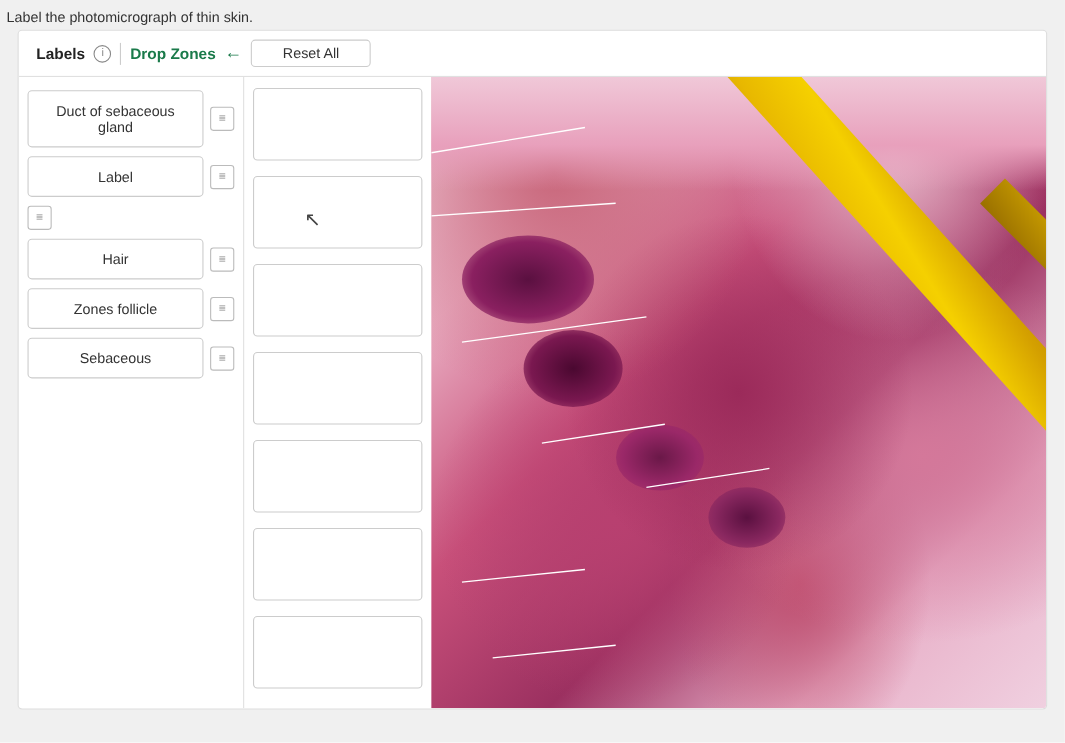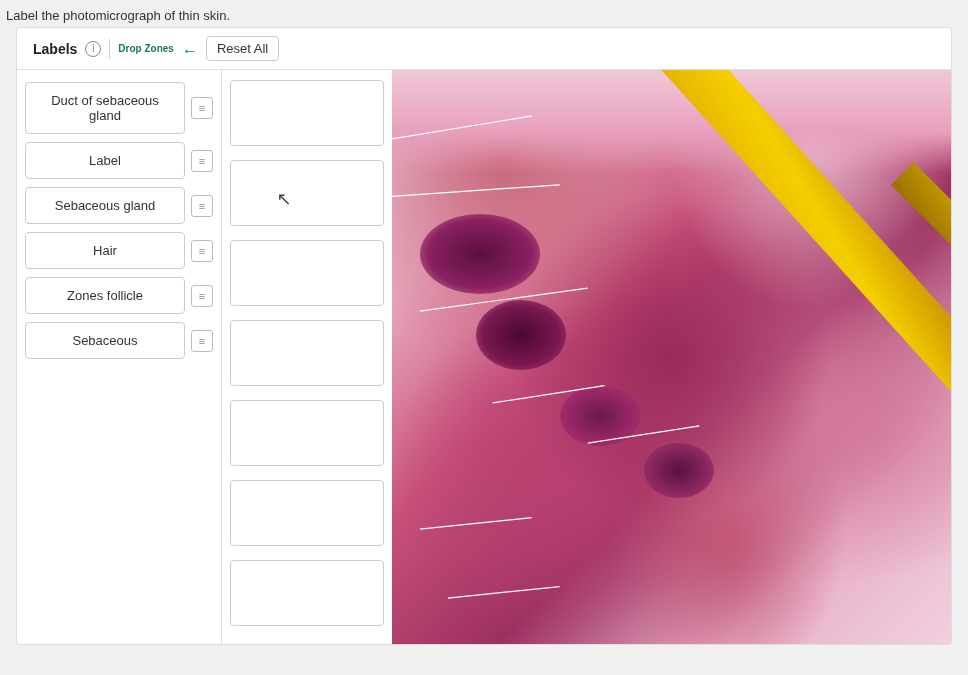--- a/index.html
+++ b/index.html
@@ -64,34 +64,34 @@
     }
 
     .toolbar-divider {
       width: 1px;
       height: 20px;
       background: #ccc;
     }
 
     .drop-zones-label {
       font-weight: bold;
-      font-size: 10px;
+      font-size: 14px;
       color: #1a7a4a;
     }
 
     .back-arrow {
       color: #1a7a4a;
       font-size: 16px;
       cursor: pointer;
     }
 
     .reset-btn {
       border: 1.5px solid #ccc;
       background: #fff;
-      padding: 4px 10px;
+      padding: 4px 28px;
       border-radius: 4px;
       font-size: 13px;
       cursor: pointer;
       color: #333;
     }
 
     .content-area {
       display: flex;
       flex: 1;
       overflow: hidden;
@@ -194,21 +194,20 @@
     <div class="labels-panel">
       <div class="label-item">
         <div class="label-box">Duct of sebaceous<br>gland</div>
         <div class="label-icon">≡</div>
       </div>
       <div class="label-item">
         <div class="label-box">Label</div>
         <div class="label-icon">≡</div>
       </div>
       <div class="label-item">
-        <div class="label-box">Sebaceous gland</div>
         <div class="label-icon">≡</div>
       </div>
       <div class="label-item">
         <div class="label-box">Hair</div>
         <div class="label-icon">≡</div>
       </div>
       <div class="label-item">
         <div class="label-box">Zones follicle</div>
         <div class="label-icon">≡</div>
       </div>

